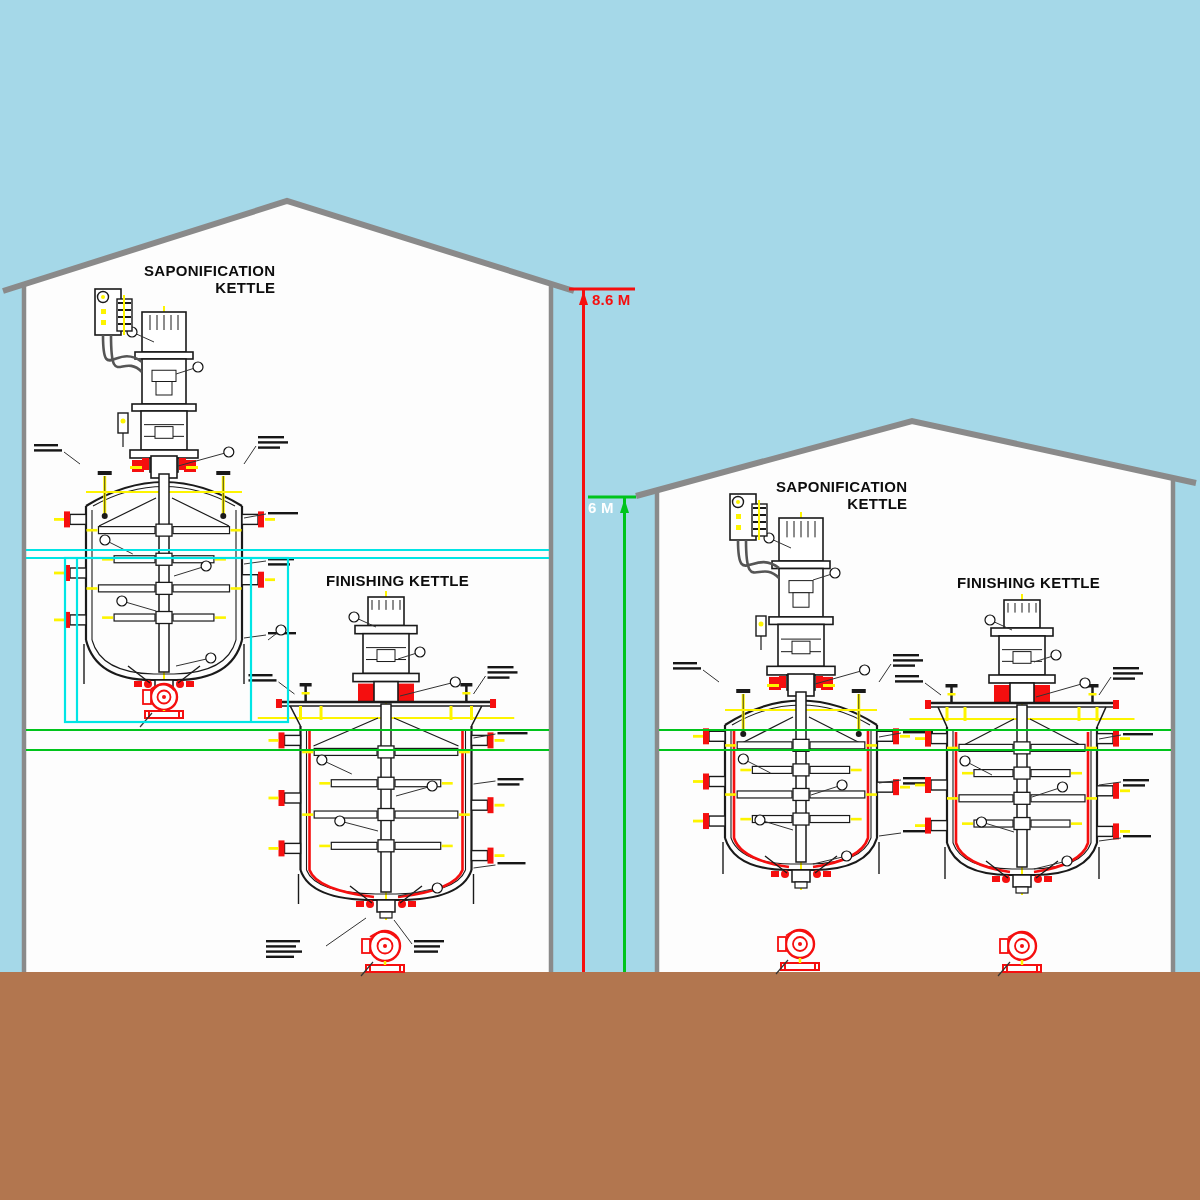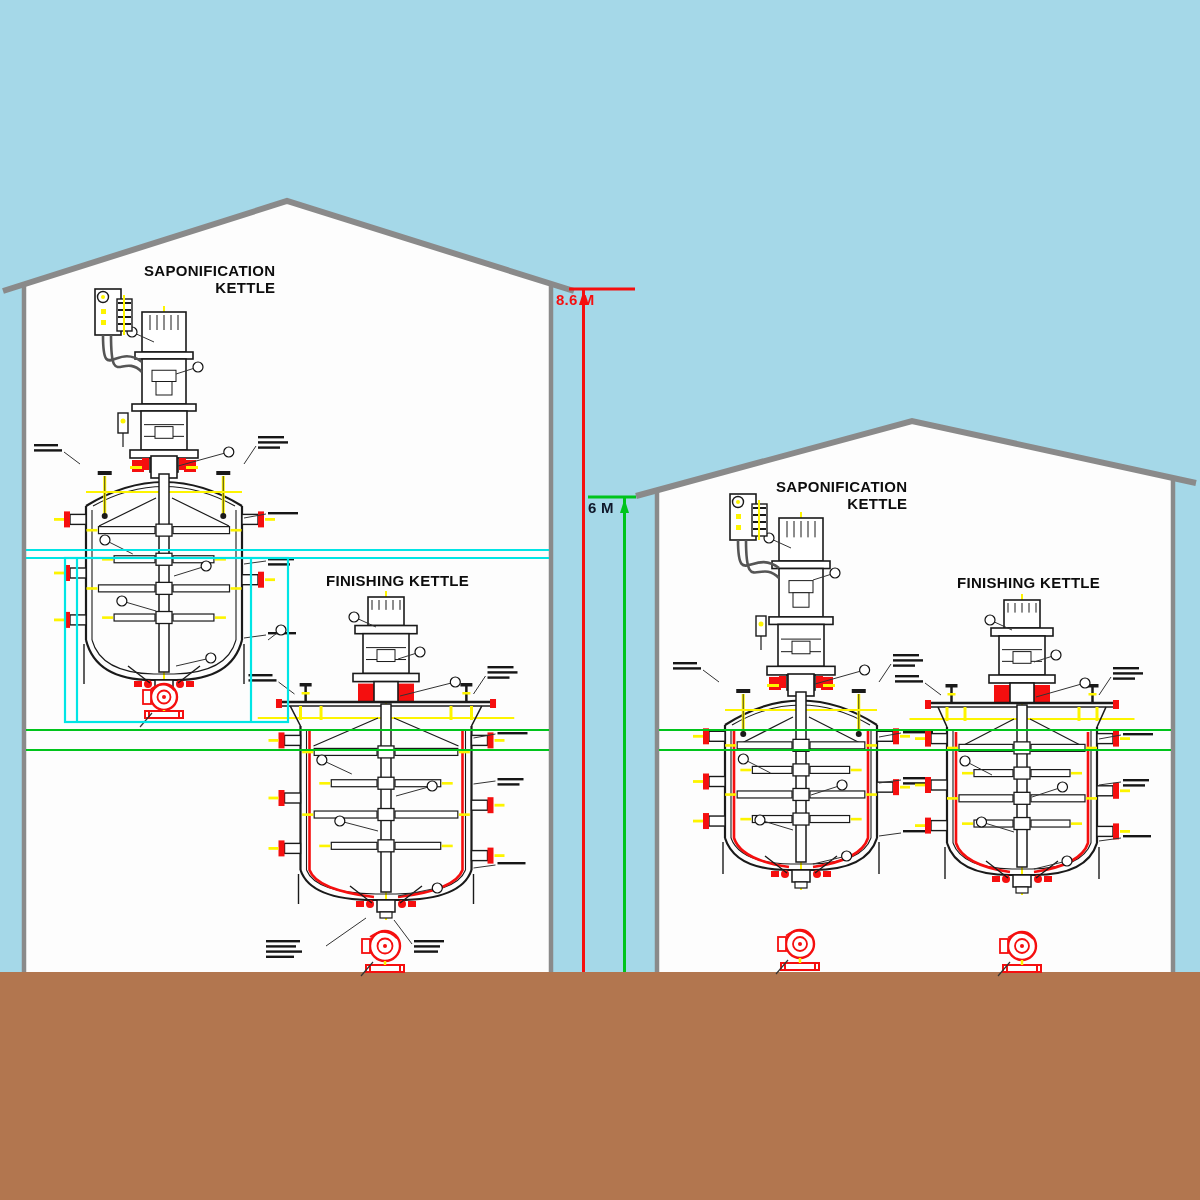--- a/index.html
+++ b/index.html
@@ -647,16 +647,16 @@
 
   <div class="cad-label" style="left:776px;top:479px;">
     <span>SAPONIFICATION</span>
     <span>KETTLE</span>
   </div>
 
   <div class="cad-label" style="left:957px;top:575px;">
     <span>FINISHING KETTLE</span>
   </div>
 
-  <div class="dim-label" style="left: 556px; top: 291px; color: rgb(245, 15, 15);">8.6 M</div>
-
-  <div class="dim-label" style="left: 588px; top: 499px; color: #0f172a;">6 M</div>
+  <div class="dim-label" style="left: 592px; top: 291px; color: rgb(245, 15, 15);">8.6 M</div>
+
+  <div class="dim-label" style="left: 588px; top: 499px; color: #ffffff;">6 M</div>
 </div>
 
 </body></html>

